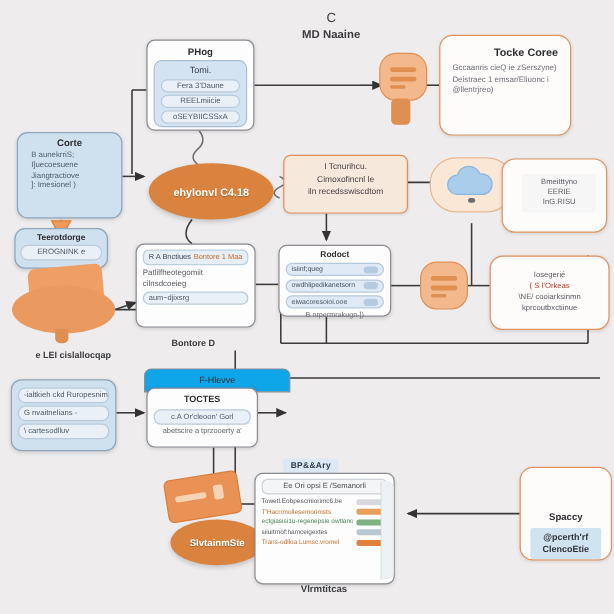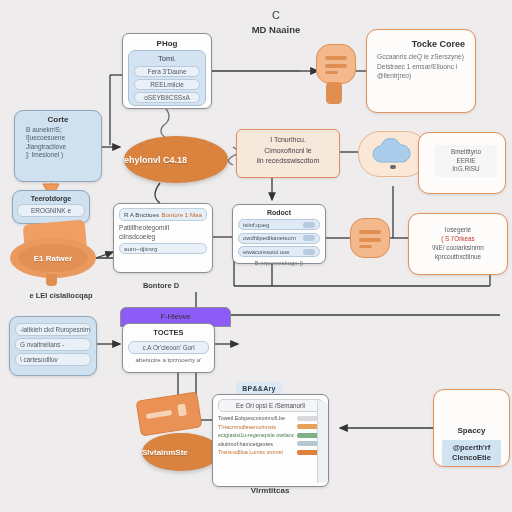--- a/index.html
+++ b/index.html
@@ -70,21 +70,21 @@
   }
   #node-transform .chip b{color:#c86a2a;font-weight:normal;}
   #node-transform .ln{font-size:6.6px;color:#5b5b62;line-height:9px;}
 
   
   #node-store{left:122px;top:323px;width:93px;height:50px;padding:4px 5px;}
   #node-store .hdr{font-size:7.5px;}
   #node-store .blurline{font-size:6.3px;padding:2px 5px;margin-top:4px;text-align:center;}
   #node-store .ln{font-size:6.2px;color:#67676e;text-align:center;margin-top:2px;}
   #node-store-top{
-    left:120px;top:307px;width:111px;height:20px;background:#8b5cf6;
+    left:120px;top:307px;width:122px;height:20px;background:#0ea5e9;
     border:1.3px solid #8c8c94;border-radius:6px 6px 0 0;
   }
   #node-store-top .hdr{font-size:7.5px;text-align:center;line-height:17px;color:#2f2f33;}
 
   
   #node-validate{left:236px;top:129px;width:104px;height:49px;padding:5px 6px;}
   #node-validate .ln{font-size:7px;color:#4a4248;text-align:center;line-height:10.5px;}
 
   
   #node-model{left:232px;top:204px;width:94px;height:60px;padding:4px 5px;}
@@ -161,21 +161,21 @@
     color:#ffffff;font-weight:bold;text-shadow:0 1px 1px rgba(0,0,0,.2);
   }
   .blob .stem{
     position:absolute;background:#e08f53;border-radius:2px;
   }
 
   
   .ellipse{
     position:absolute;border-radius:50%;
     background:#d9833f;
-    display:flex;align-items:center;
+    display:flex;align-items:center;justify-content:center;
     color:#ffffff;font-weight:bold;
     box-shadow:0 2px 4px rgba(0,0,0,.18);
     text-shadow:0 1px 1px rgba(0,0,0,.25);
   }
   #node-extract{left:124px;top:136px;width:104px;height:47px;font-size:9px;}
   #node-split{left:142px;top:433px;width:78px;height:38px;font-size:8px;}
 
   
   .orangeicon{position:absolute;}
   .orangeicon .body{
@@ -299,21 +299,20 @@
   </div>
 
   <div class="node card-blue" id="node-config">
     <div class="title">Teerotdorge</div>
     <div class="blurline">EROGNINK e</div>
   </div>
 
   <div class="blob" style="left:6px;top:222px;width:92px;height:62px;">
     <div class="lobe" style="left:18px;top:0px;width:62px;height:34px;background:#ef9e64;border-radius:6px;transform:rotate(-5deg);"></div>
     <div class="lobe" style="left:4px;top:16px;width:86px;height:40px;"></div>
-    <div class="pill" style="left:12px;top:22px;width:70px;height:28px;font-size:8px;">E1 Ratwer</div>
     <div class="stem" style="left:40px;top:52px;width:11px;height:12px;border-radius:0 0 4px 4px;"></div>
   </div>
   <div class="caption cap-small" id="cap-db">e LEI cislallocqap</div>
 
   <div class="ellipse" id="node-extract">
     <span>ehylonvl C4.18</span>
   </div>
 
   <div class="node card-white" id="node-transform">
     <div class="chip">

